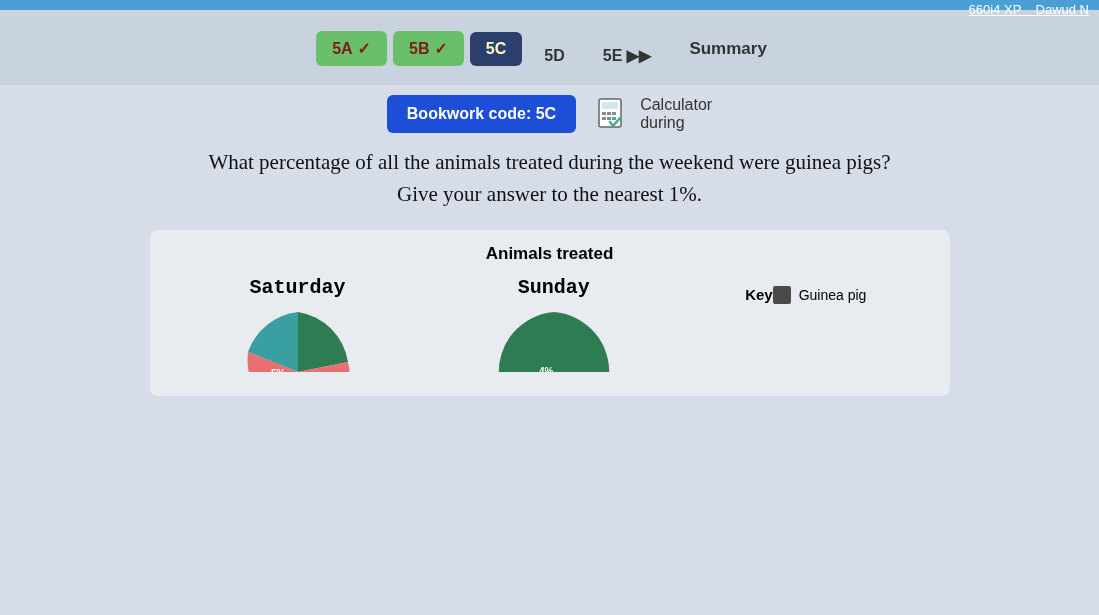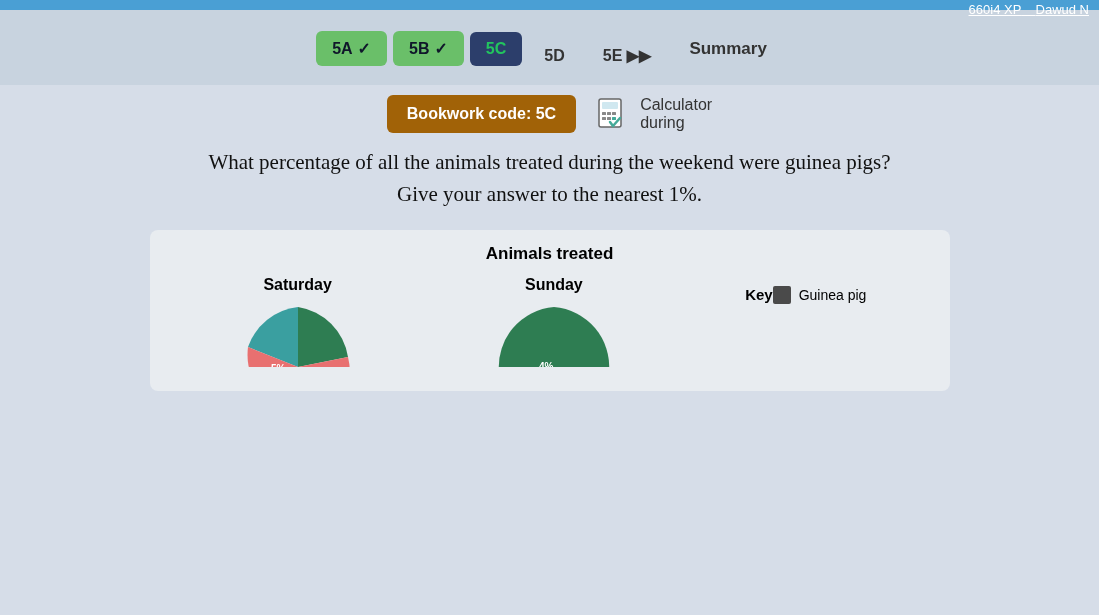--- a/index.html
+++ b/index.html
@@ -37,26 +37,26 @@
       font-weight: bold;
       font-family: Arial, sans-serif;
       cursor: pointer;
       display: flex;
       align-items: center;
       gap: 5px;
     }
 
     .tab-completed {
       background: #6abf69;
-      color: #0f172a;
+      color: #7f1d1d;
     }
 
     .tab-active {
       background: #2c3e6b;
-      color: #22c55e;
+      color: #fef9c3;
     }
 
     .tab-inactive {
       background: transparent;
       color: #333;
       font-weight: bold;
       margin-top: 14px;
     }
 
     .tab-summary {
@@ -74,21 +74,21 @@
     
     .bookwork-row {
       display: flex;
       justify-content: center;
       align-items: center;
       gap: 20px;
       margin-bottom: 14px;
     }
 
     .bookwork-code {
-      background: #a16207;
+      background: #1d4ed8;
       color: white;
       padding: 10px 20px;
       border-radius: 6px;
       font-size: 16px;
       font-family: Arial, sans-serif;
       font-weight: bold;
     }
 
     .calculator-info {
       display: flex;
@@ -147,23 +147,23 @@
     }
 
     .chart-section {
       display: flex;
       flex-direction: column;
       align-items: center;
     }
 
     .chart-label {
       font-weight: bold;
-      font-size: 16px;
+      font-size: 20px;
       margin-bottom: 8px;
-      font-family: Liberation Sans, sans-serif;
+      font-family: Liberation Mono, monospace;
     }
 
     
     .key-section {
       display: flex;
       flex-direction: row;
       align-items: flex-start;
       padding-top: 10px;
     }
 

